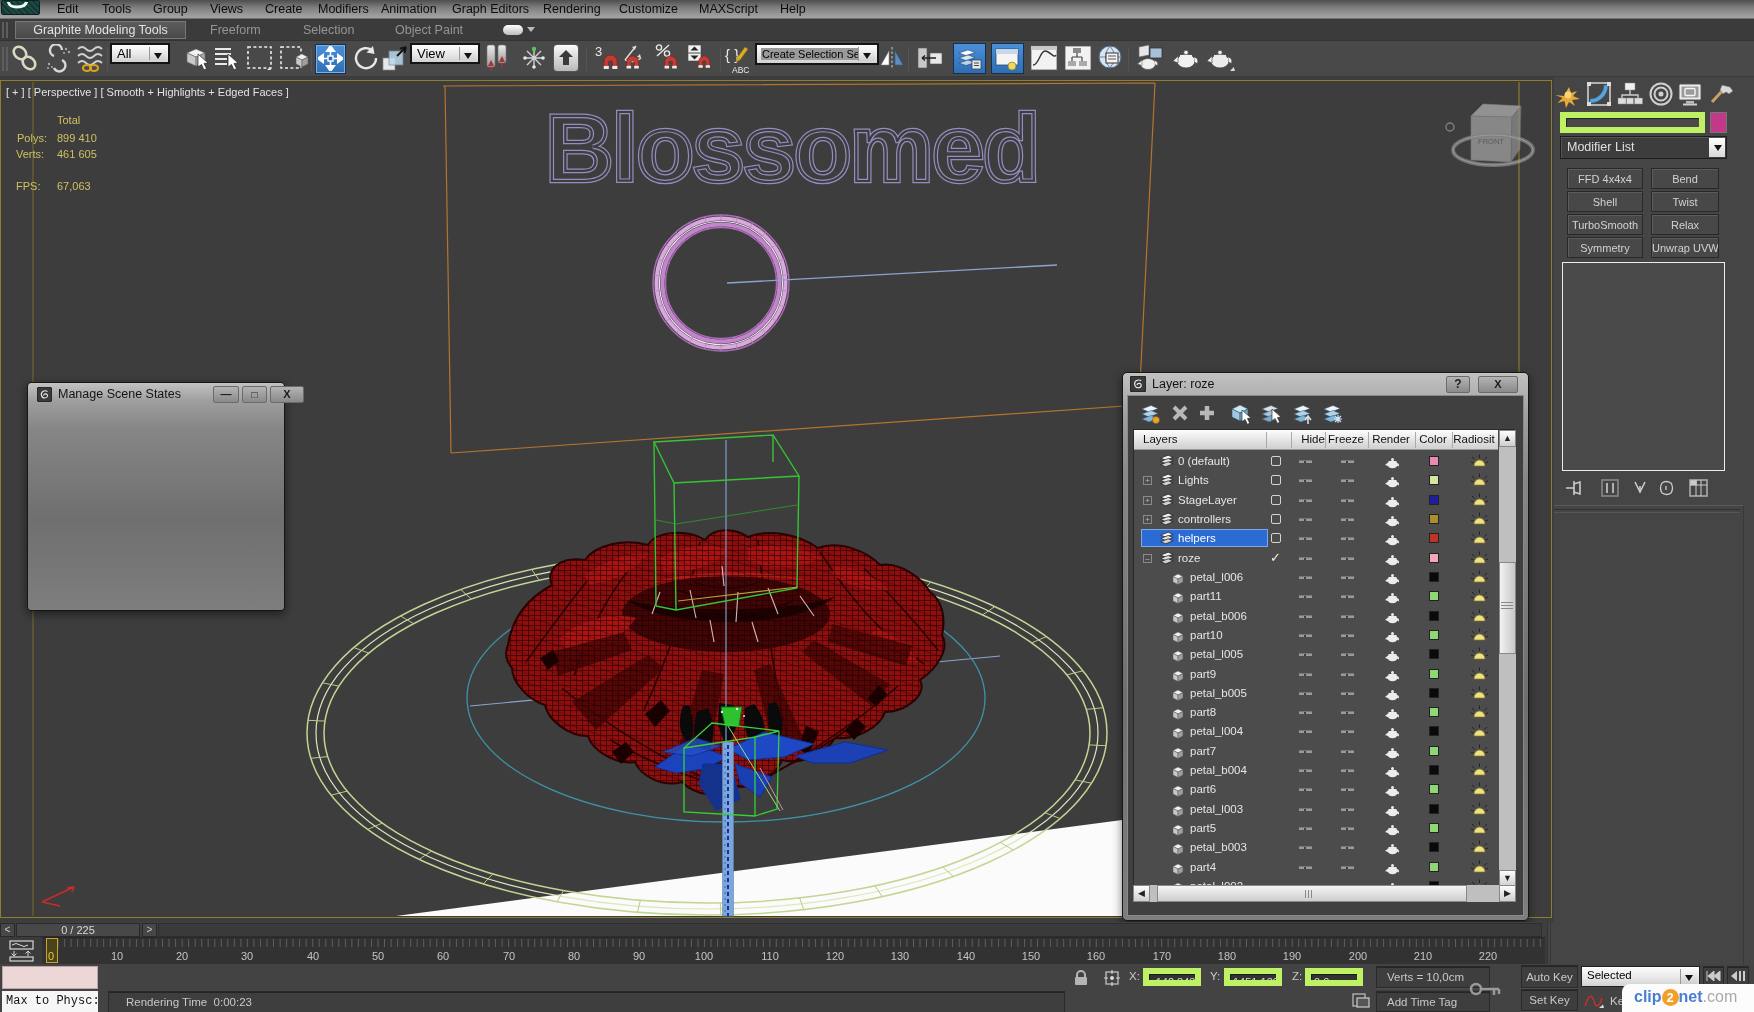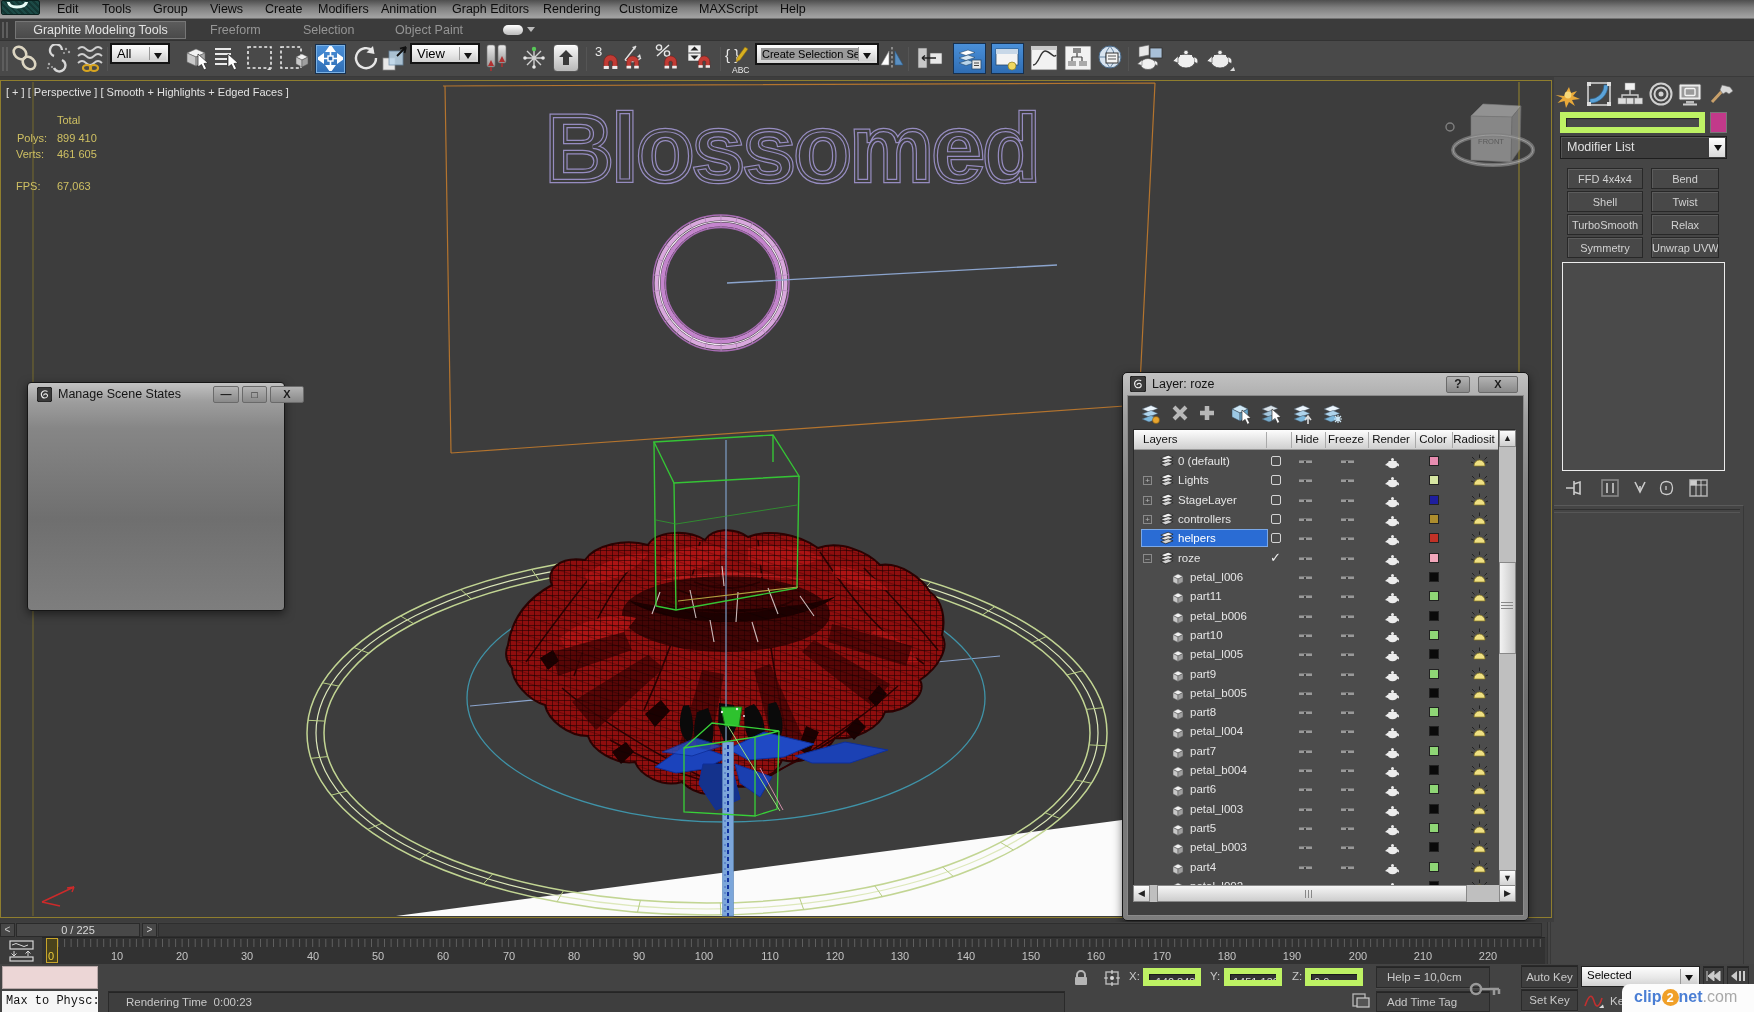--- a/index.html
+++ b/index.html
@@ -588,21 +588,21 @@
             <path d="M2,12 l9,-3.5 7,3 -9,3.5 z" fill="#aed4ec" stroke="#456" stroke-width=".5"></path>
             <path d="M2,17 l9,-3.5 7,3 -9,3.5 z" fill="#7db8dc" stroke="#456" stroke-width=".5"></path>
             <g stroke="#cfe8f6" stroke-width="1.2">
               <path d="M16,13 v8 M12,17 h8 M13,14 l6,6 M19,14 l-6,6"></path>
             </g>
           </g>
         </svg>
         <div class="abs" style="left:5px;top:33px;width:382px;height:457px;background:#4c4c4c;border:1px solid #2a2a2a">
           <div class="abs" style="left:0;top:0;width:364px;height:20px;background:linear-gradient(180deg,#fdfdfd,#cfcfcf);border-bottom:1px solid #999"></div>
           <div class="abs" style="left:9px;top:3px;font-size:11.5px;color:#111">Layers</div>
-          <div class="abs" style="left:145px;top:3px;width:56px;text-align:center;font-size:11.5px;color:#111">Hide</div>
+          <div class="abs" style="left:151px;top:3px;width:56px;text-align:center;font-size:11.5px;color:#111">Hide</div>
           <div class="abs" style="left:184px;top:3px;width:56px;text-align:center;font-size:11.5px;color:#111">Freeze</div>
           <div class="abs" style="left:229px;top:3px;width:56px;text-align:center;font-size:11.5px;color:#111">Render</div>
           <div class="abs" style="left:271px;top:3px;width:56px;text-align:center;font-size:11.5px;color:#111">Color</div>
           <div class="abs" style="left:312px;top:3px;width:56px;text-align:center;font-size:11.5px;color:#111">Radiosit</div>
           <div class="abs" style="left:132px;top:2px;width:1px;height:16px;background:#aaa"></div>
           <div class="abs" style="left:157px;top:2px;width:1px;height:16px;background:#aaa"></div>
           <div class="abs" style="left:191px;top:2px;width:1px;height:16px;background:#aaa"></div>
           <div class="abs" style="left:234px;top:2px;width:1px;height:16px;background:#aaa"></div>
           <div class="abs" style="left:281px;top:2px;width:1px;height:16px;background:#aaa"></div>
           <div class="abs" style="left:318px;top:2px;width:1px;height:16px;background:#aaa"></div>
@@ -1243,21 +1243,21 @@
       <div class="abs" style="left:1129px;top:6px;color:#c8c8c8;font-size:11.5px">X:</div>
       <div class="abs" style="left:1210px;top:6px;color:#c8c8c8;font-size:11.5px">Y:</div>
       <div class="abs" style="left:1292px;top:6px;color:#c8c8c8;font-size:11.5px">Z:</div>
       <div class="inp" style="left:1143px;top:4px;width:58px;height:18px">-142,8436ь</div>
       <div class="inp" style="left:1224px;top:4px;width:58px;height:18px">1451,1399</div>
       <div class="inp" style="left:1305px;top:4px;width:58px;height:18px">0,0cm</div>
       <svg class="abs" style="left:1352px;top:29px" width="18" height="15" viewBox="0 0 18 15">
         <rect x="1" y="1" width="12" height="12" fill="none" stroke="#b8b8b8" stroke-width="1.3"></rect>
         <rect x="5" y="5" width="12" height="9" fill="#555" stroke="#ccc" stroke-width="1.2"></rect>
       </svg>
-      <div class="sbox" style="left:1376px;top:2px;width:114px;height:22px;line-height:21px;padding-left:10px">Help = 10,0cm</div>
+      <div class="sbox" style="left:1376px;top:2px;width:114px;height:22px;line-height:21px;padding-left:10px">Verts = 10,0cm</div>
       <div class="sbox" style="left:1376px;top:27px;width:114px;height:21px;line-height:20px;padding-left:10px">Add Time Tag</div>
       <svg class="abs" style="left:1468px;top:12px" width="36" height="26" viewBox="0 0 36 26">
         <g stroke="#9a9a9a" stroke-width="2.5" fill="none">
           <circle cx="8" cy="13" r="5"></circle>
           <path d="M13,13 h18 M26,13 v6 M31,13 v5"></path>
         </g>
       </svg>
       <div class="sbox" style="left:1521px;top:1px;width:57px;height:23px;line-height:22px;text-align:center">Auto Key</div>
       <div class="sbox" style="left:1521px;top:25px;width:57px;height:22px;line-height:21px;text-align:center">Set Key</div>
       <div class="combo" style="left:1581px;top:2px;width:119px;height:21px;border-width:1px;border-color:#222">

